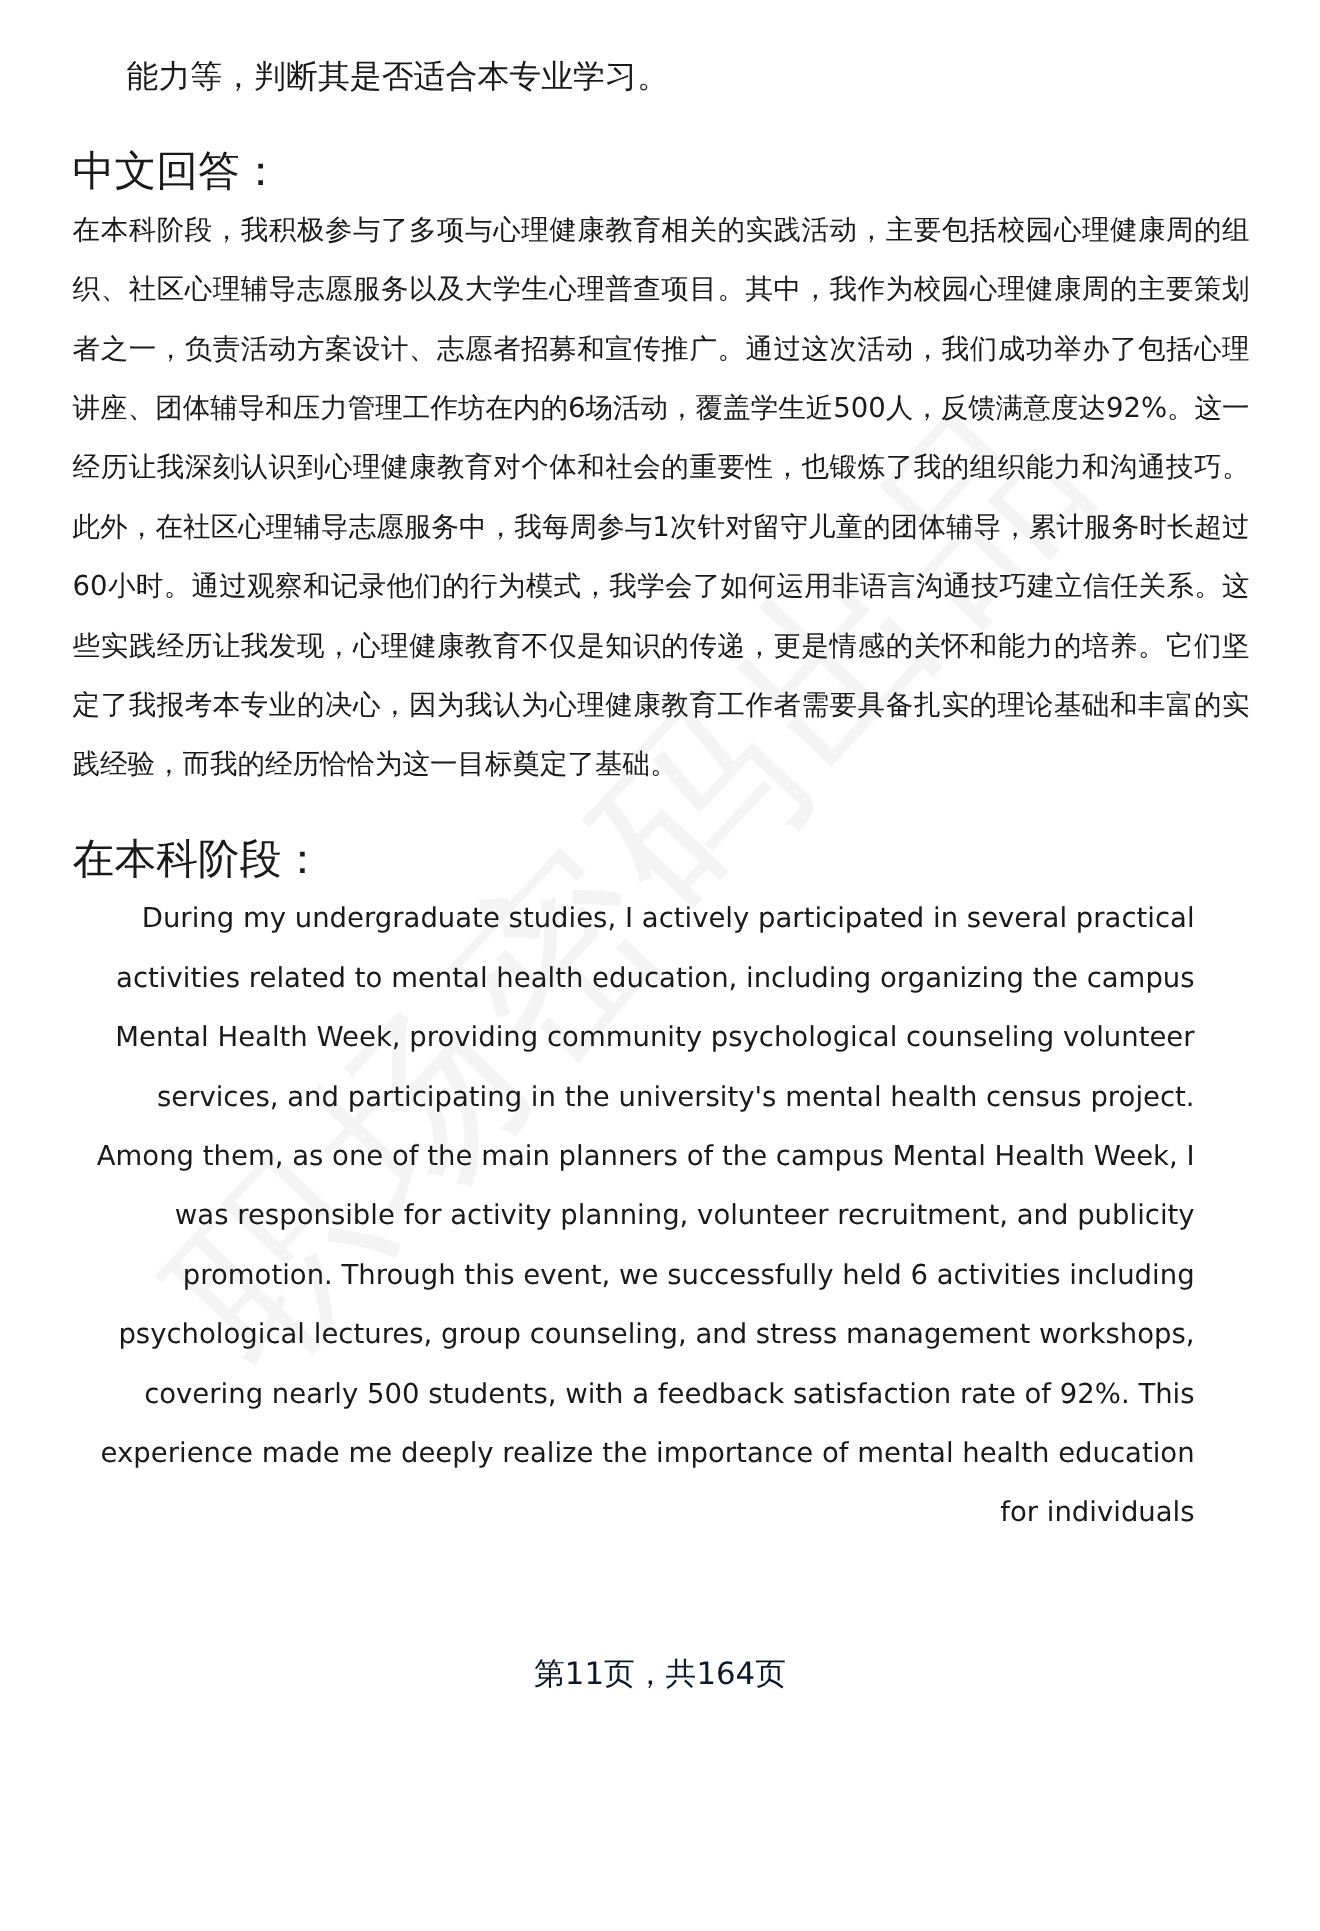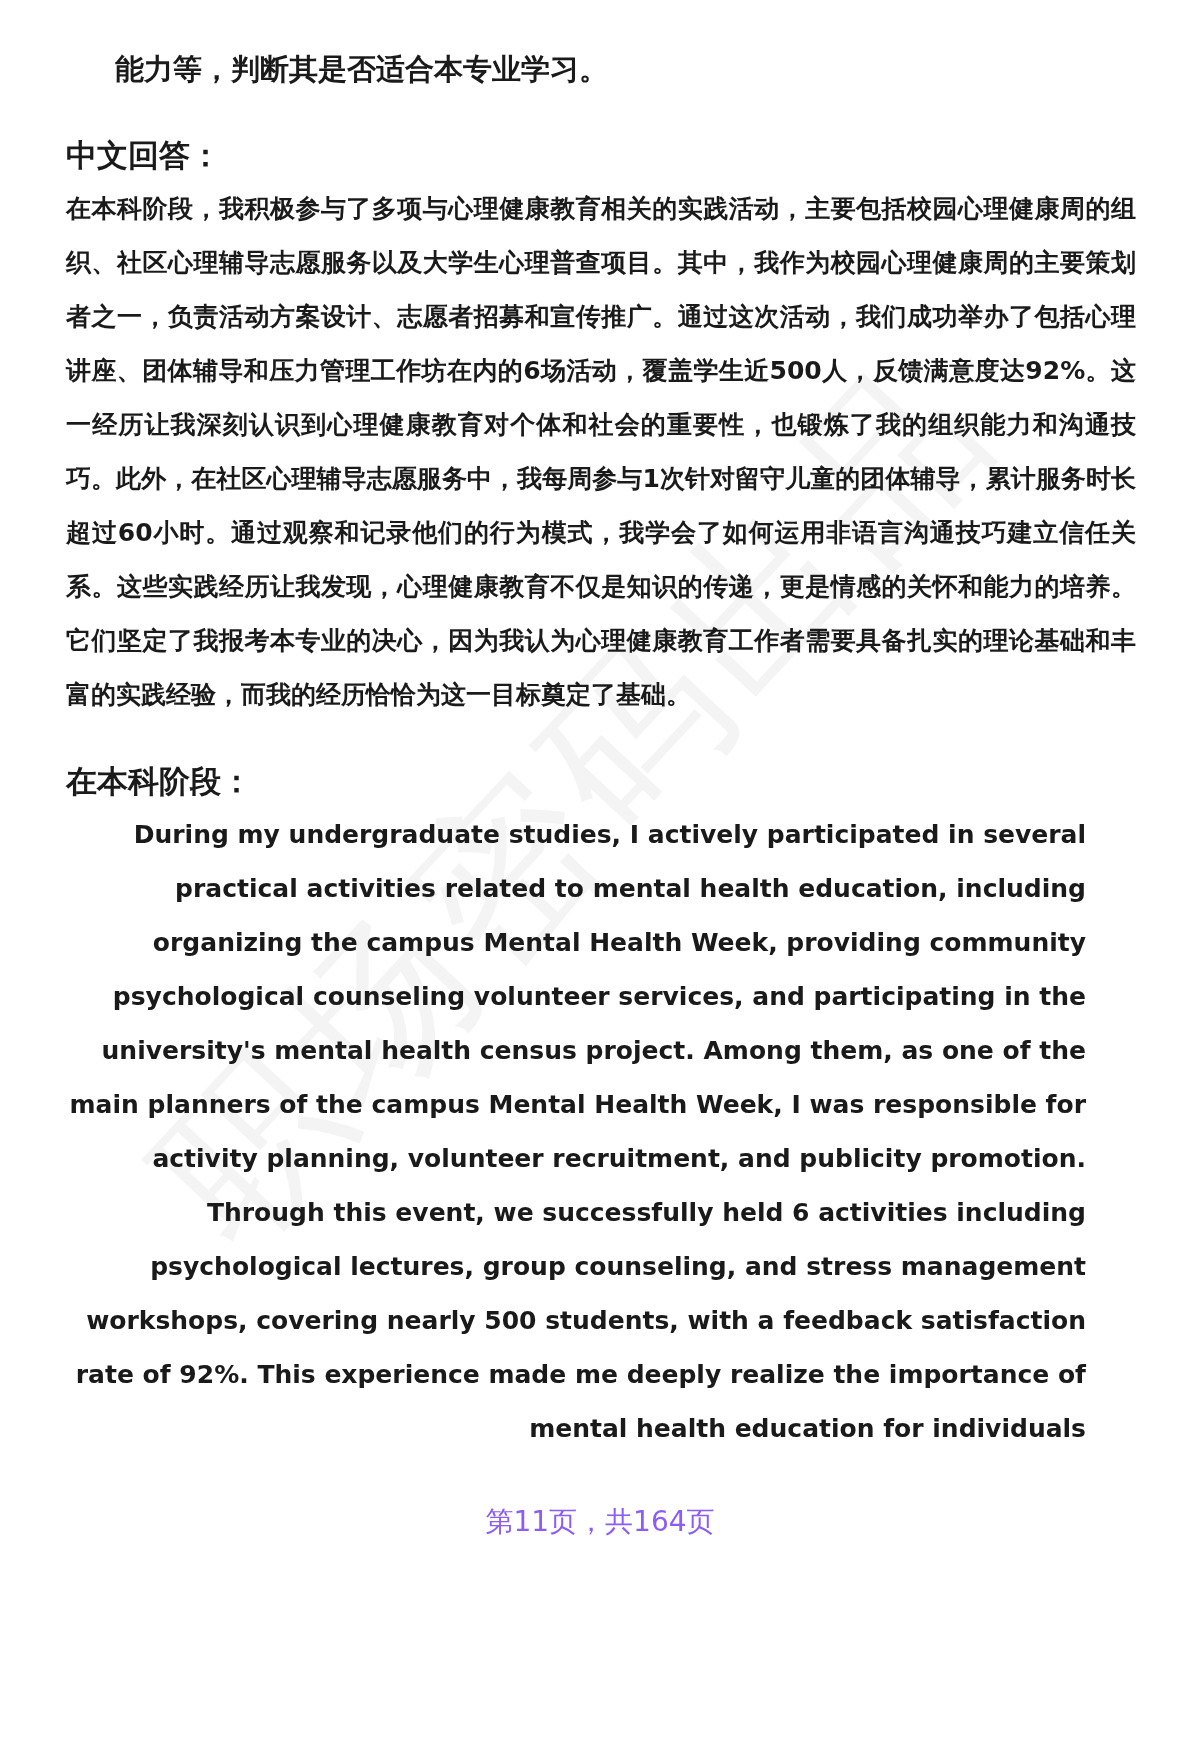--- a/index.html
+++ b/index.html
@@ -17,21 +17,20 @@
   .page {
     position: relative;
     width: 1200px;
     height: 1755px;
     padding: 42px 64px 0 66px;
     background: #ffffff;
   }
   .content {
     position: relative;
     z-index: 1;
-    font-weight: bold;
   }
   .watermark {
     position: absolute;
     left: 575px;
     top: 800px;
     transform: translate(-50%, -50%) rotate(-47deg);
     font-size: 175px;
     letter-spacing: 12px;
     color: rgba(0, 0, 0, 0.045);
     white-space: nowrap;
@@ -40,21 +39,21 @@
     user-select: none;
     font-family: "DejaVu Sans", sans-serif;
   }
   .continuation {
     font-size: 29px;
     line-height: 54px;
     text-indent: 49px;
     text-align: justify;
   }
   .section-label {
-    font-size: 31px;
+    font-size: 38px;
     line-height: 54px;
     margin-top: 32px;
   }
   .para {
     font-size: 25px;
     line-height: 54px;
   }
   .para.zh {
     text-align: justify;
     text-justify: inter-ideograph;
@@ -64,21 +63,21 @@
     max-width: 1020px;
   }
   .footer {
     position: absolute;
     left: 0;
     top: 1500px;
     width: 1200px;
     text-align: center;
     font-size: 28px;
     line-height: 44px;
-    color: #8b5cf6;
+    color: #0f172a;
     z-index: 1;
   }
 </style>
 </head>
 <body>
 
 <div class="page">
 
   <div class="watermark">职场密码出品</div>
 

